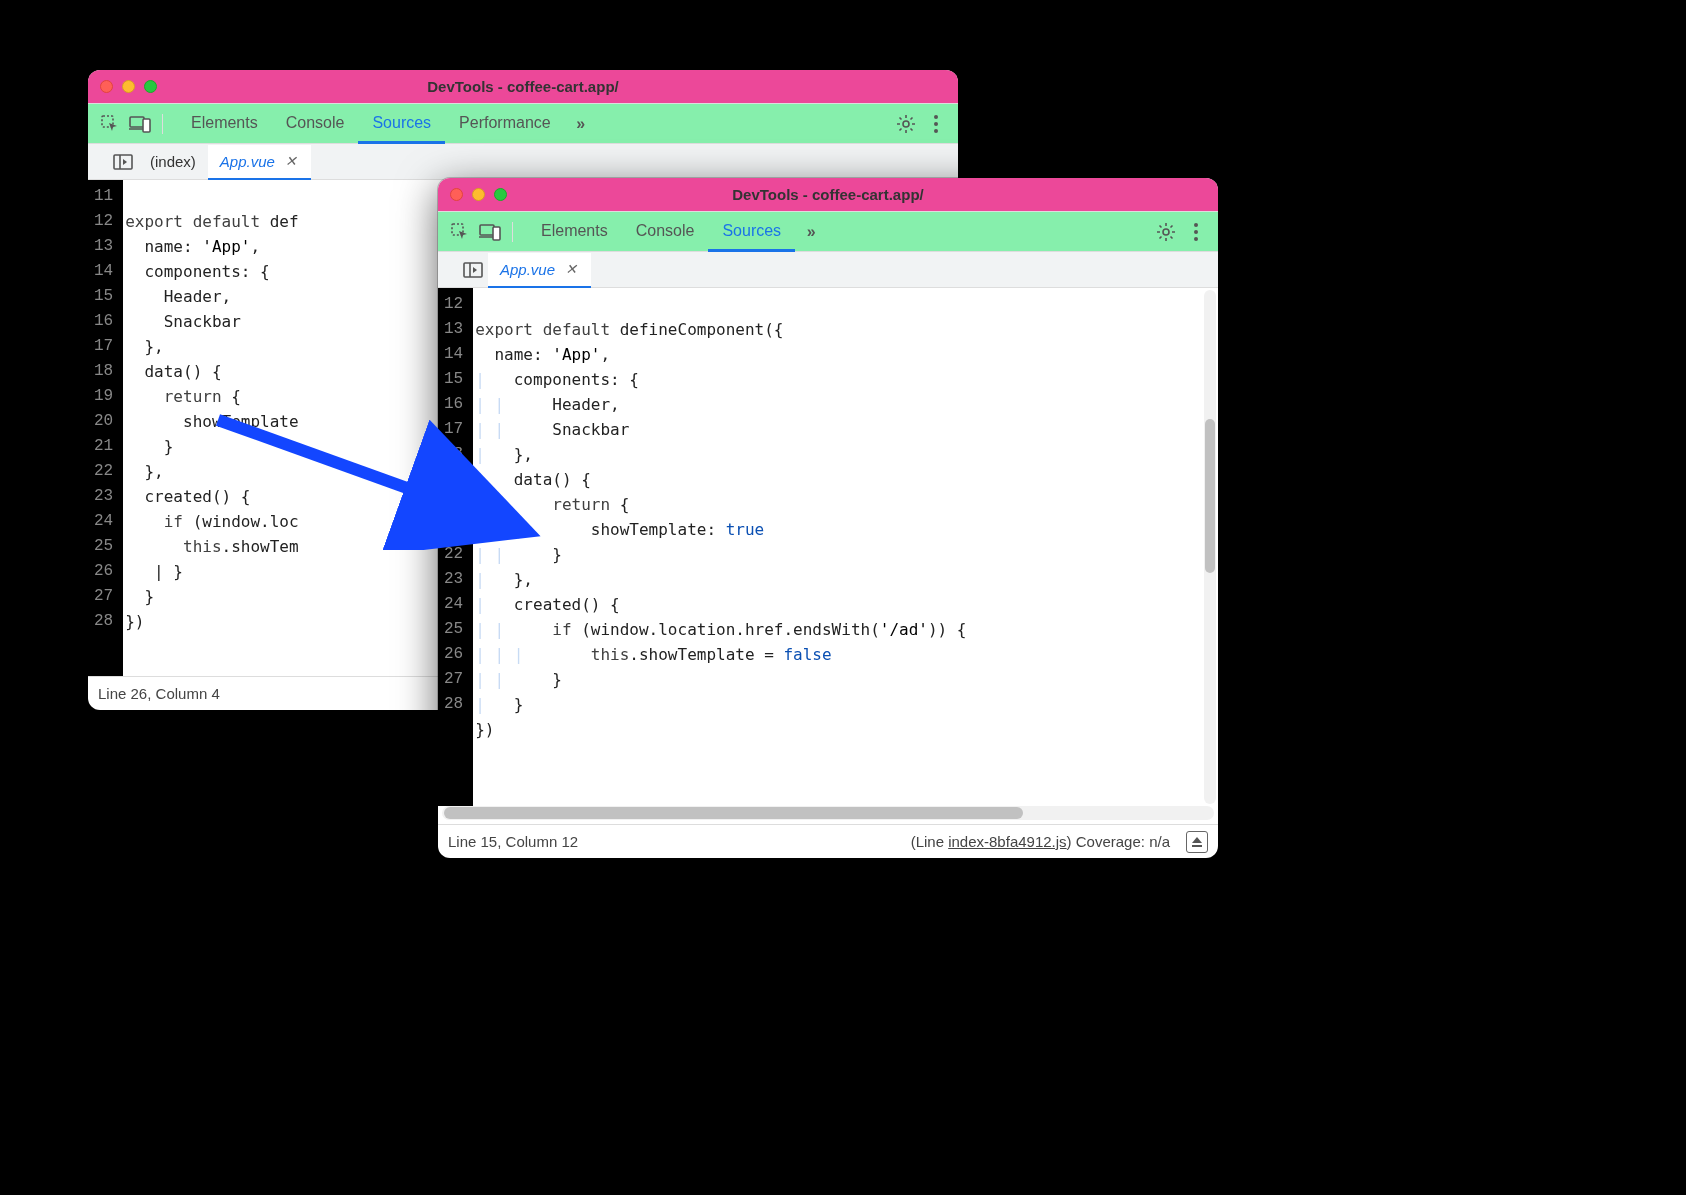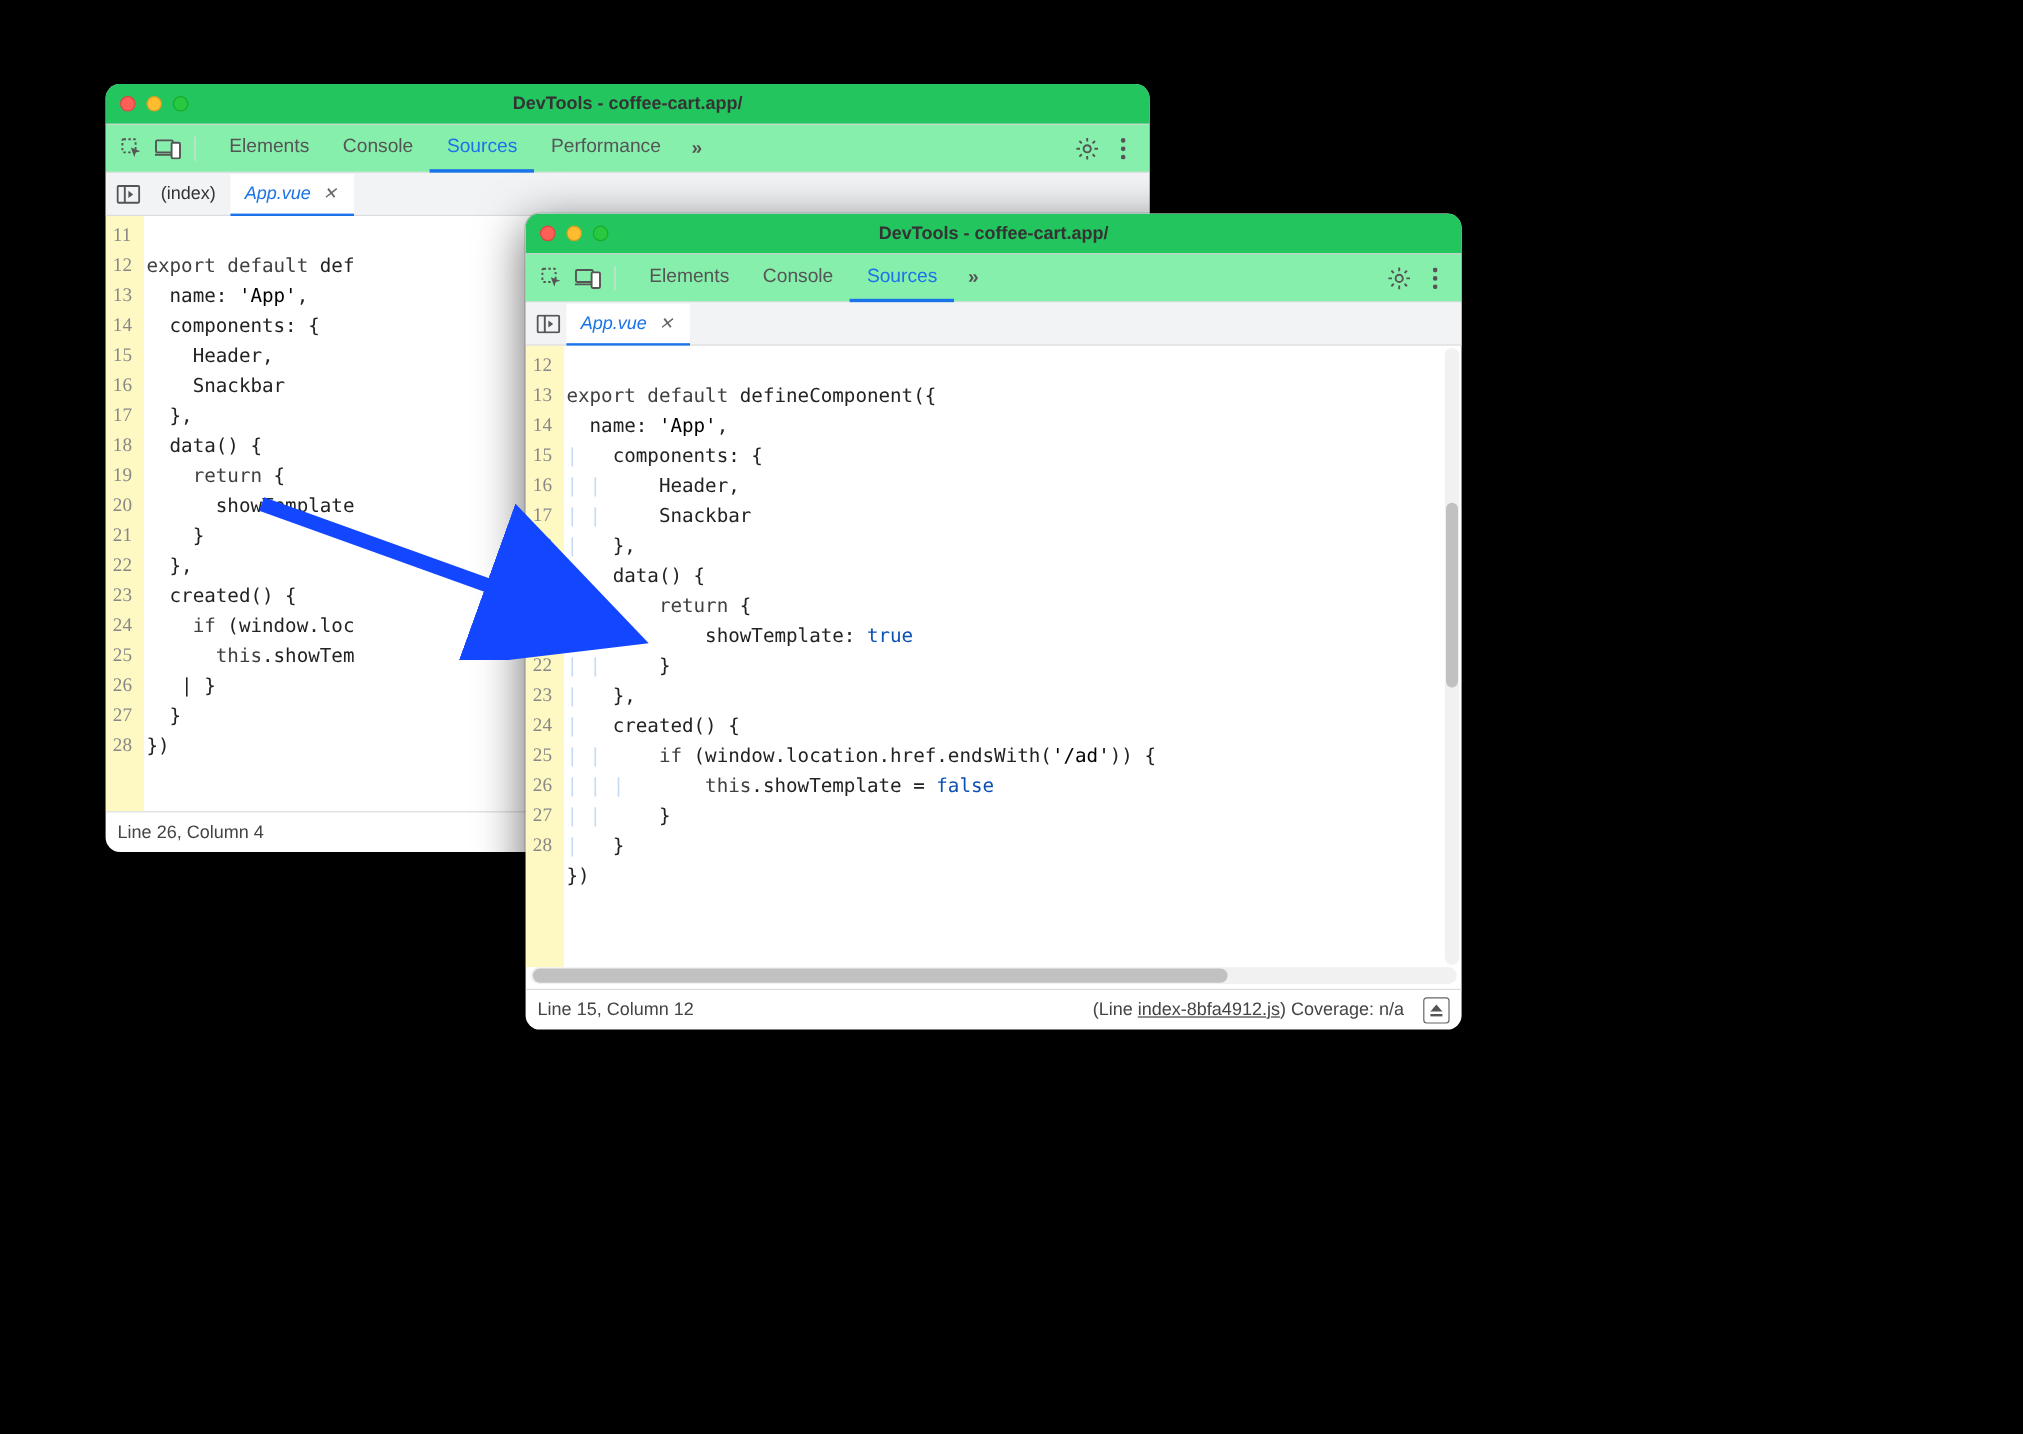--- a/index.html
+++ b/index.html
@@ -22,21 +22,21 @@
     position: absolute;
     background: #fff;
     border-radius: 12px;
     box-shadow: 0 10px 40px rgba(0,0,0,0.6), 0 0 0 1px rgba(0,0,0,0.2);
     overflow: hidden;
     display: flex;
     flex-direction: column;
   }
   .titlebar {
     height: 34px;
-    background: #22c55e;
+    background: #ec4899;
     display: flex;
     align-items: center;
     padding: 0 12px;
     border-bottom: 1px solid #ddd;
     position: relative;
   }
   .traffic {
     display: flex;
     gap: 9px;
     align-items: center;
@@ -104,21 +104,21 @@
     cursor:pointer;
     color:#555;
     font-weight:bold;
   }
   .tb-spacer { flex:1; }
   .filetabs {
     height: 36px;
     background: #f1f3f4;
     display:flex;
     align-items:center;
-    padding-left:4px;
+    padding-left:20px;
     border-bottom:1px solid #ddd;
   }
   .ft-icon {
     width: 30px; height:30px;
     display:flex; align-items:center; justify-content:center;
     cursor:pointer;
     color:#555;
   }
   .ft-tab {
     padding: 0 12px;
@@ -145,24 +145,24 @@
     display:inline-flex; align-items:center; justify-content:center;
     border-radius:2px;
   }
   .editor {
     flex:1;
     display:flex;
     overflow:hidden;
     position:relative;
   }
   .gutter {
-    background:#fef9c3;
+    background:#000000;
     padding: 4px 10px 4px 6px;
     color:#888;
-    font-family: Liberation Serif, serif;
+    font-family: Liberation Mono, monospace;
     font-size:16px;
     line-height:25px;
     user-select:none;
     border-right:0;
   }
   .code {
     flex:1;
     padding:4px 4px 4px 2px;
     font-family: ui-monospace, Menlo, Monaco, monospace;
     font-size:16px;

